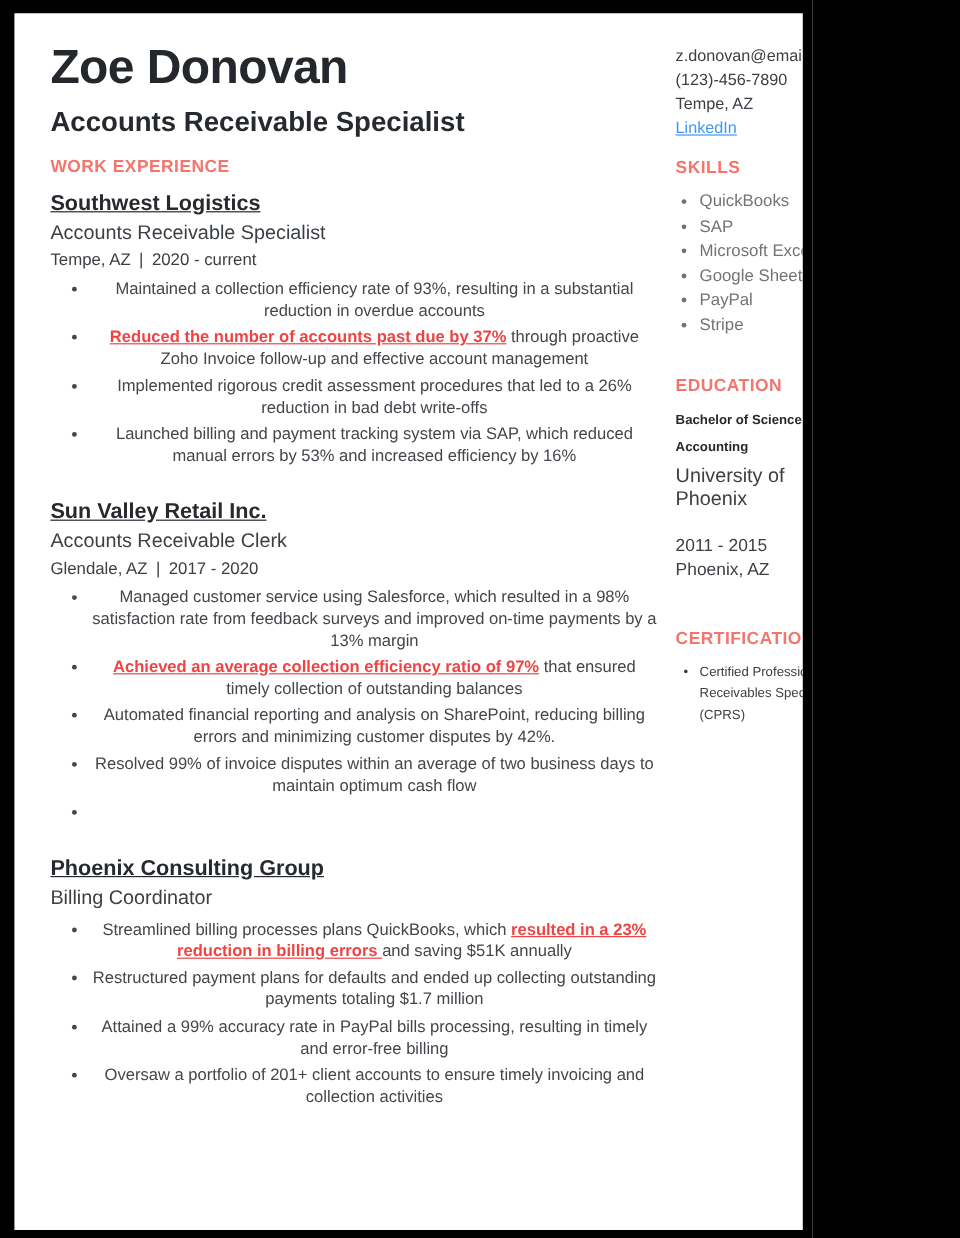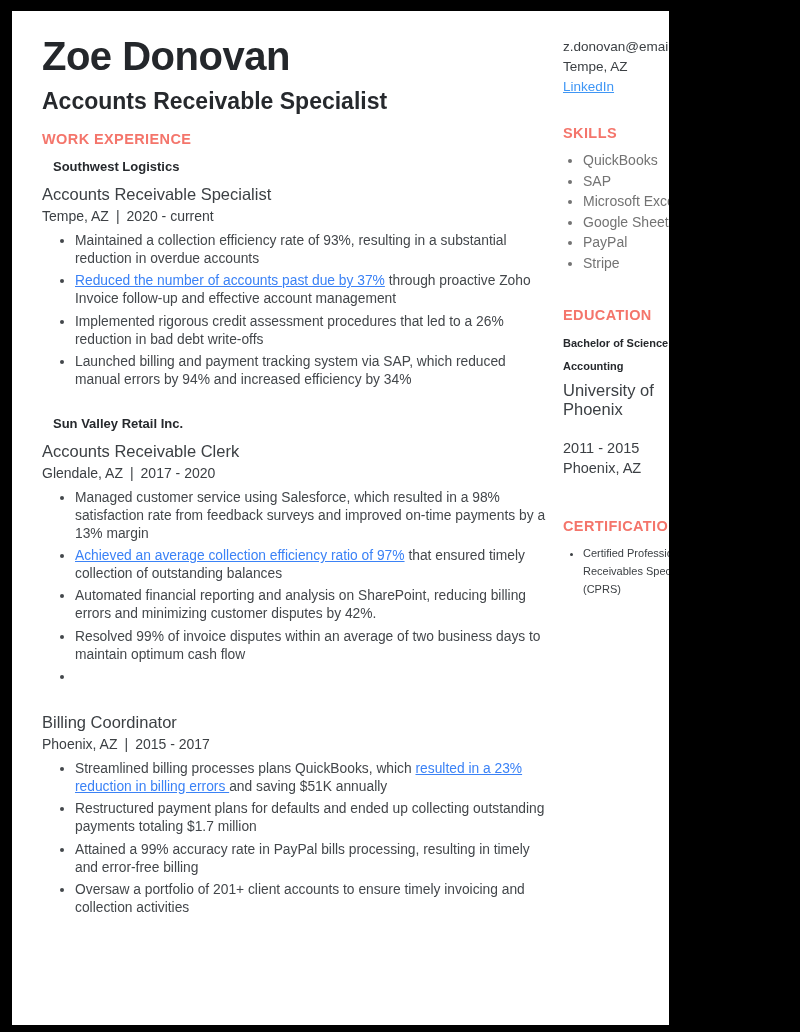--- a/index.html
+++ b/index.html
@@ -12,34 +12,34 @@
            display:grid; grid-template-columns:507px 1fr; column-gap:14px; }
   
   h1.name { margin:0; font-size:40px; line-height:1.05; font-weight:800;
             letter-spacing:-0.5px; color:#24272b; }
   .job-title-main { margin-top:11px; font-size:23px; font-weight:700; color:#26292d; }
   .section-heading { color:var(--accent); font-size:14.5px; font-weight:800;
                      letter-spacing:0.4px; margin:0; }
   .work-heading { margin-top:16px; }
   .job { margin-top:27px; }
   .job:first-child { margin-top:12px; }
-  .company { margin:11px; font-size:13px; font-weight:700; color:#26292d; }
+  .company { margin:0; font-size:18px; font-weight:700; color:#26292d;text-decoration:underline; }
   .role { font-size:16.5px; color:#3c4044; margin-top:5px; }
   .meta { font-size:14px; color:#3c4044; margin-top:4px; }
   .meta .pipe { margin:0 7px; }
-  ul.bullets { margin:8px 0 0 0; padding-left:33px; }
+  ul.bullets { margin:8px 0 0 0; padding-left:33px;text-align:center; }
   ul.bullets li { font-size:13.8px; line-height:1.3; color:#43474b;
                   margin-bottom:4.5px; min-height:1em; }
-  .em { font-weight:400; text-decoration:underline; color:#3b82f6;margin-top:23px; }
+  .em { font-weight:700; text-decoration:underline; color:#ef4444;margin-top:23px; }
   
   .right { padding-top:2px; }
   .contact-line { font-size:13.5px; line-height:20px; color:#3c4044; }
   a.link { color:var(--link); text-decoration:underline; font-size:13.5px;
            line-height:20px; cursor:pointer; }
-  .skills-heading { margin-top:28px; }
+  .skills-heading { margin-top:15px; }
   ul.side-list { margin:9px 0 0 0; padding-left:20px; }
   ul.side-list li { font-size:14px; line-height:20.5px; color:#737373; }
   .edu-heading { margin-top:34px; }
   .degree { font-size:11px; font-weight:700; line-height:22.5px; color:#26292d; margin-top:9px; }
   .school { font-size:16.5px; color:#3c4044; margin-top:4px; }
   .edu-dates { font-size:14.5px; color:#3c4044; margin-top:21px; }
   .edu-loc { font-size:14.5px; color:#3c4044; margin-top:4px; }
   .cert-heading { margin-top:42px; }
   ul.cert-list { margin:10px 0 0 0; padding-left:20px; }
   ul.cert-list li { font-size:11px; line-height:18px; color:#3c4044; }
@@ -57,51 +57,52 @@
       <div class="section-heading work-heading">WORK EXPERIENCE</div>
       <div id="jobs">
           <section class="job">
             <h2 class="company">Southwest Logistics</h2>
             <div class="role">Accounts Receivable Specialist</div>
             <div class="meta"><span>Tempe, AZ</span><span class="pipe">|</span><span>2020 - current</span></div>
             <ul class="bullets">
               <li><span>Maintained a collection efficiency rate of 93%, resulting in a substantial reduction in overdue accounts</span></li>
               <li><span class="em">Reduced the number of accounts past due by 37%</span><span> through proactive Zoho Invoice follow-up and effective account management</span></li>
               <li><span>Implemented rigorous credit assessment procedures that led to a 26% reduction in bad debt write-offs</span></li>
-              <li><span>Launched billing and payment tracking system via SAP, which reduced manual errors by 94% and increased efficiency by 34%</span></li>
+              <li><span>Launched billing and payment tracking system via SAP, which reduced manual errors by 53% and increased efficiency by 16%</span></li>
             </ul>
           </section>
           <section class="job">
             <h2 class="company">Sun Valley Retail Inc.</h2>
             <div class="role">Accounts Receivable Clerk</div>
             <div class="meta"><span>Glendale, AZ</span><span class="pipe">|</span><span>2017 - 2020</span></div>
             <ul class="bullets">
               <li><span>Managed customer service using Salesforce, which resulted in a 98% satisfaction rate from feedback surveys and improved on-time payments by a 13% margin</span></li>
               <li><span class="em">Achieved an average collection efficiency ratio of 97%</span><span> that ensured timely collection of outstanding balances</span></li>
               <li><span>Automated financial reporting and analysis on SharePoint, reducing billing errors and minimizing customer disputes by 42%.</span></li>
               <li><span>Resolved 99% of invoice disputes within an average of two business days to maintain optimum cash flow</span></li>
               <li></li>
             </ul>
           </section>
           <section class="job">
+            <h2 class="company">Phoenix Consulting Group</h2>
             <div class="role">Billing Coordinator</div>
-            <div class="meta"><span>Phoenix, AZ</span><span class="pipe">|</span><span>2015 - 2017</span></div>
             <ul class="bullets">
               <li><span>Streamlined billing processes plans QuickBooks, which </span><span class="em">resulted in a 23% reduction in billing errors </span><span>and saving $51K annually</span></li>
               <li><span>Restructured payment plans for defaults and ended up collecting outstanding payments totaling $1.7 million</span></li>
               <li><span>Attained a 99% accuracy rate in PayPal bills processing, resulting in timely and error-free billing</span></li>
               <li><span>Oversaw a portfolio of 201+ client accounts to ensure timely invoicing and collection activities</span></li>
             </ul>
           </section>
         </div>
     </div>
 
     <div class="right">
       <div class="contact">
         <div class="contact-line">z.donovan@email.com</div>
+        <div class="contact-line">(123)-456-7890</div>
         <div class="contact-line">Tempe, AZ</div>
         <div class="contact-line"><a class="link">LinkedIn</a></div>
       </div>
 
       <div class="section-heading skills-heading">SKILLS</div>
       <ul class="side-list" id="skills-list">
           <li>QuickBooks</li>
           <li>SAP</li>
           <li>Microsoft Excel</li>
           <li>Google Sheets</li>

